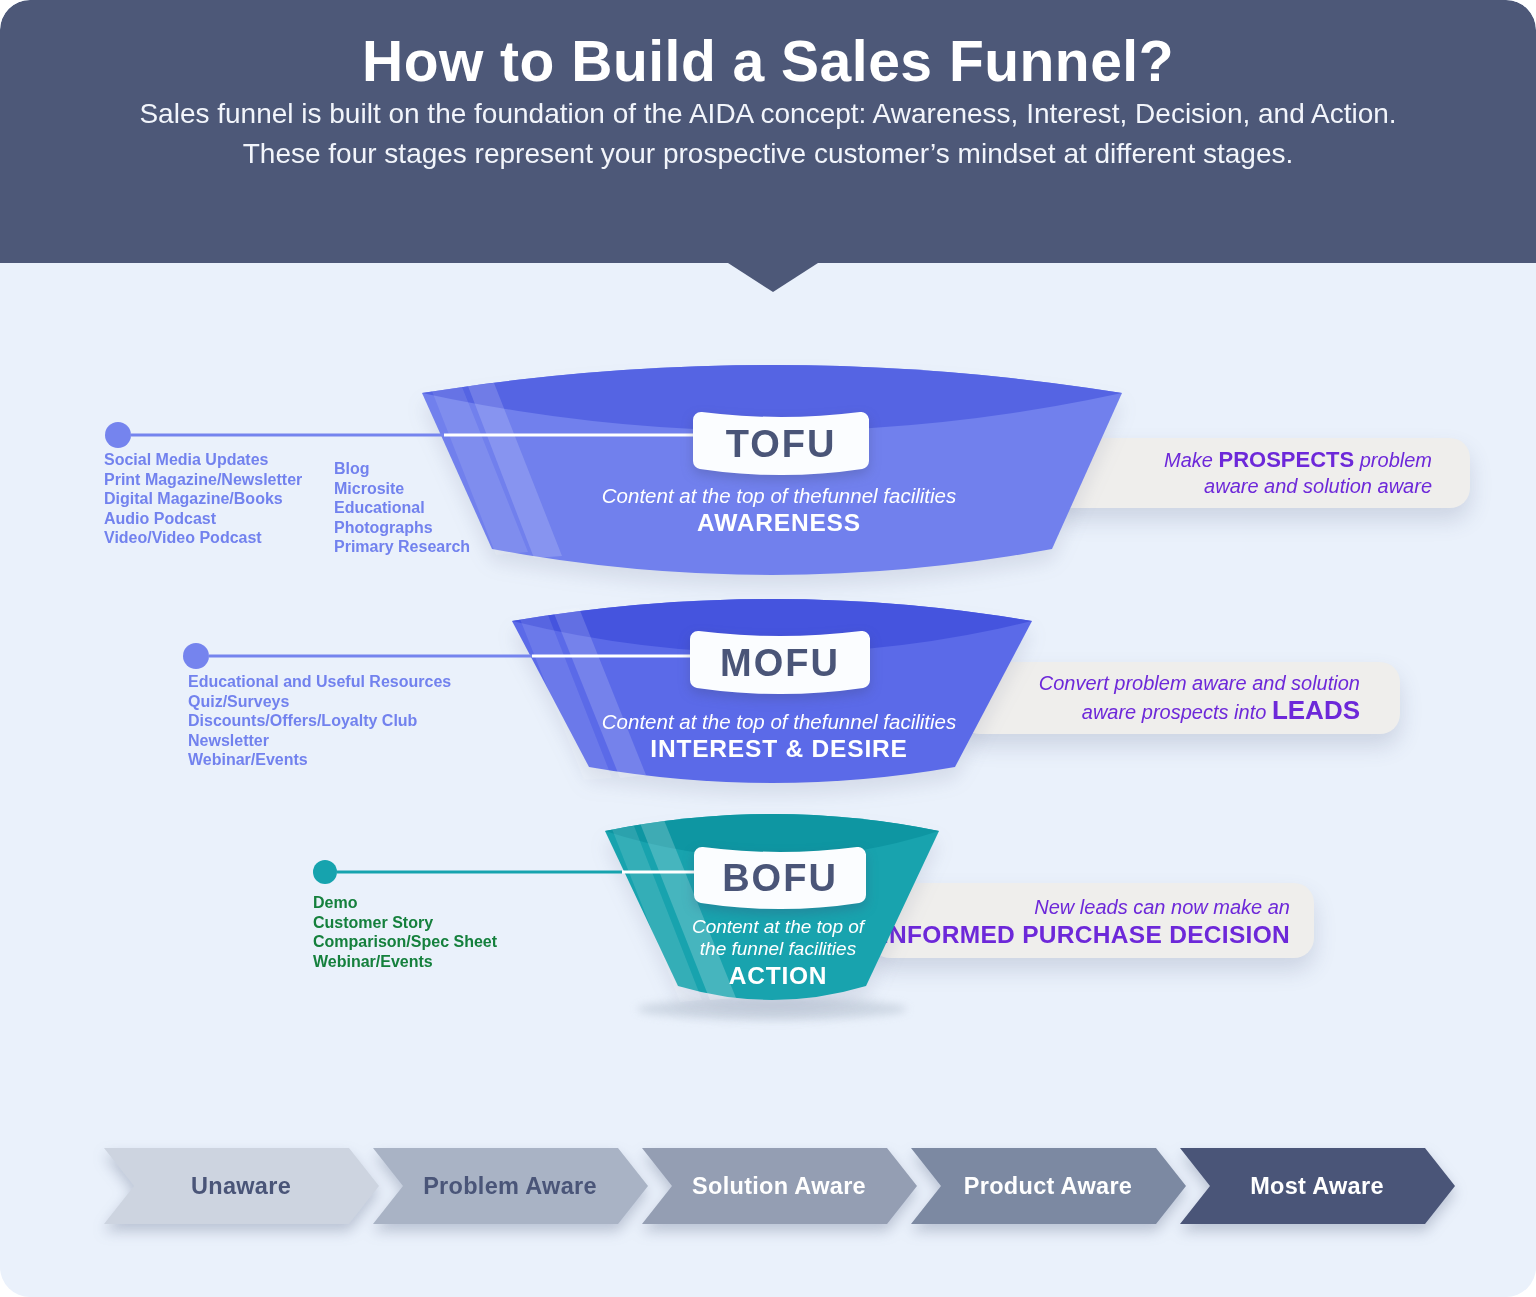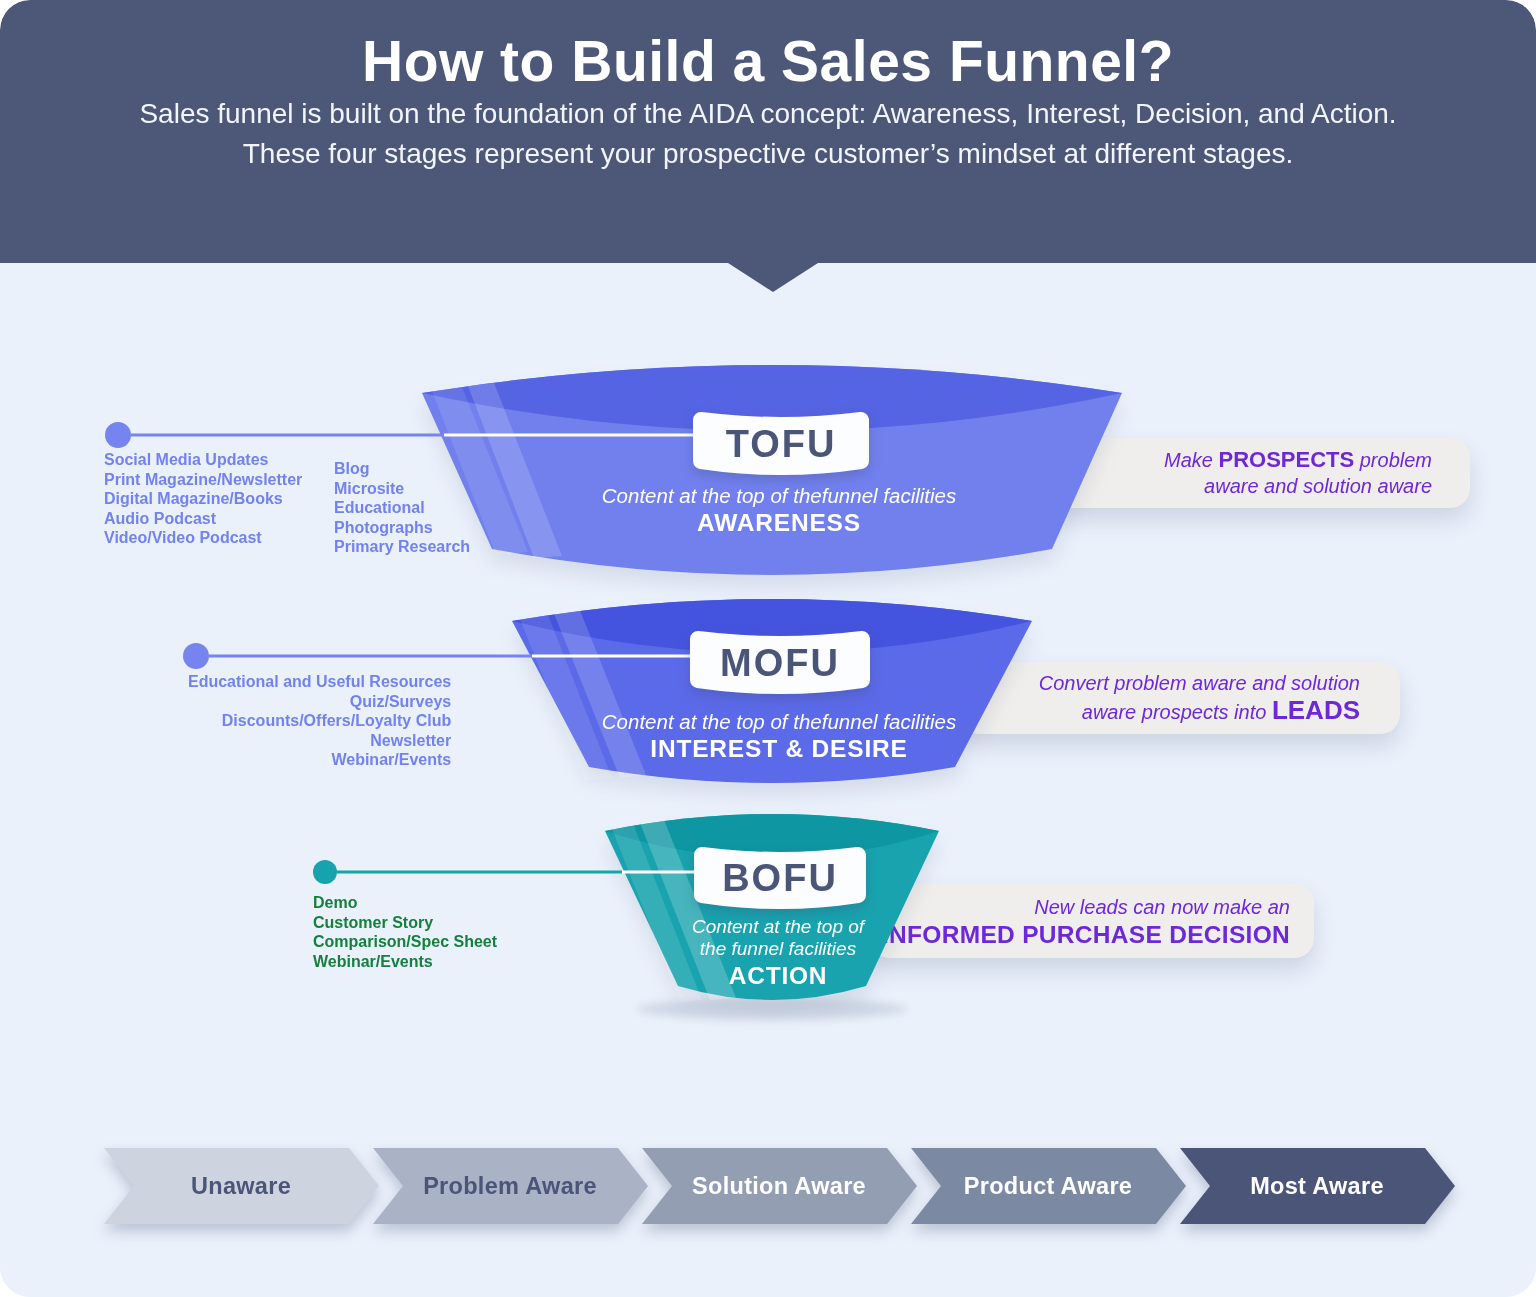--- a/index.html
+++ b/index.html
@@ -41,21 +41,21 @@
   .chevrons-g{filter:drop-shadow(0 7px 7px rgba(74,85,120,0.30));}
   .chevron-label{font-size:23.5px;font-weight:600;text-anchor:middle;letter-spacing:.3px;}
   svg text{font-family:"Liberation Sans",sans-serif;}
 
   
   .side-list{position:absolute;font-size:16px;font-weight:bold;line-height:19.5px;}
   .side-list.blue{color:#7282ee;}
   .side-list.teal{color:#15803d;}
   .list-tofu-1{left:104px;top:450px;}
   .list-tofu-2{left:334px;top:459px;}
-  .list-mofu{left:188px;top:672px;text-align:right;}
+  .list-mofu{left:188px;top:672px;}
   .list-bofu{left:313px;top:893px;}
 </style>
 </head>
 <body>
 
 <div class="card">
 
   <div class="header">
     <h1 class="title">How to Build a Sales Funnel?</h1>
     <div class="subtitle">

